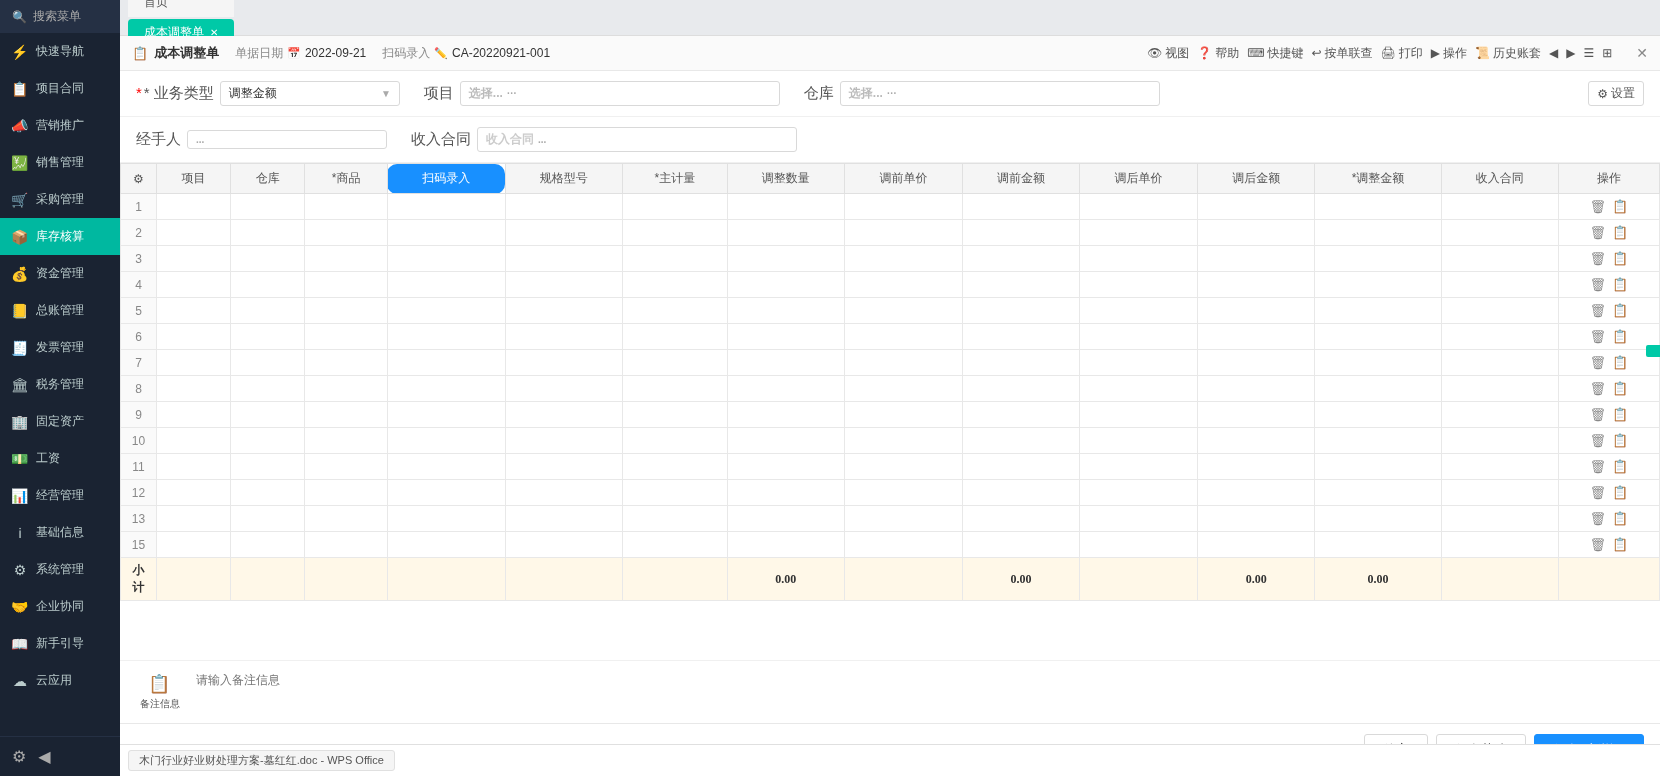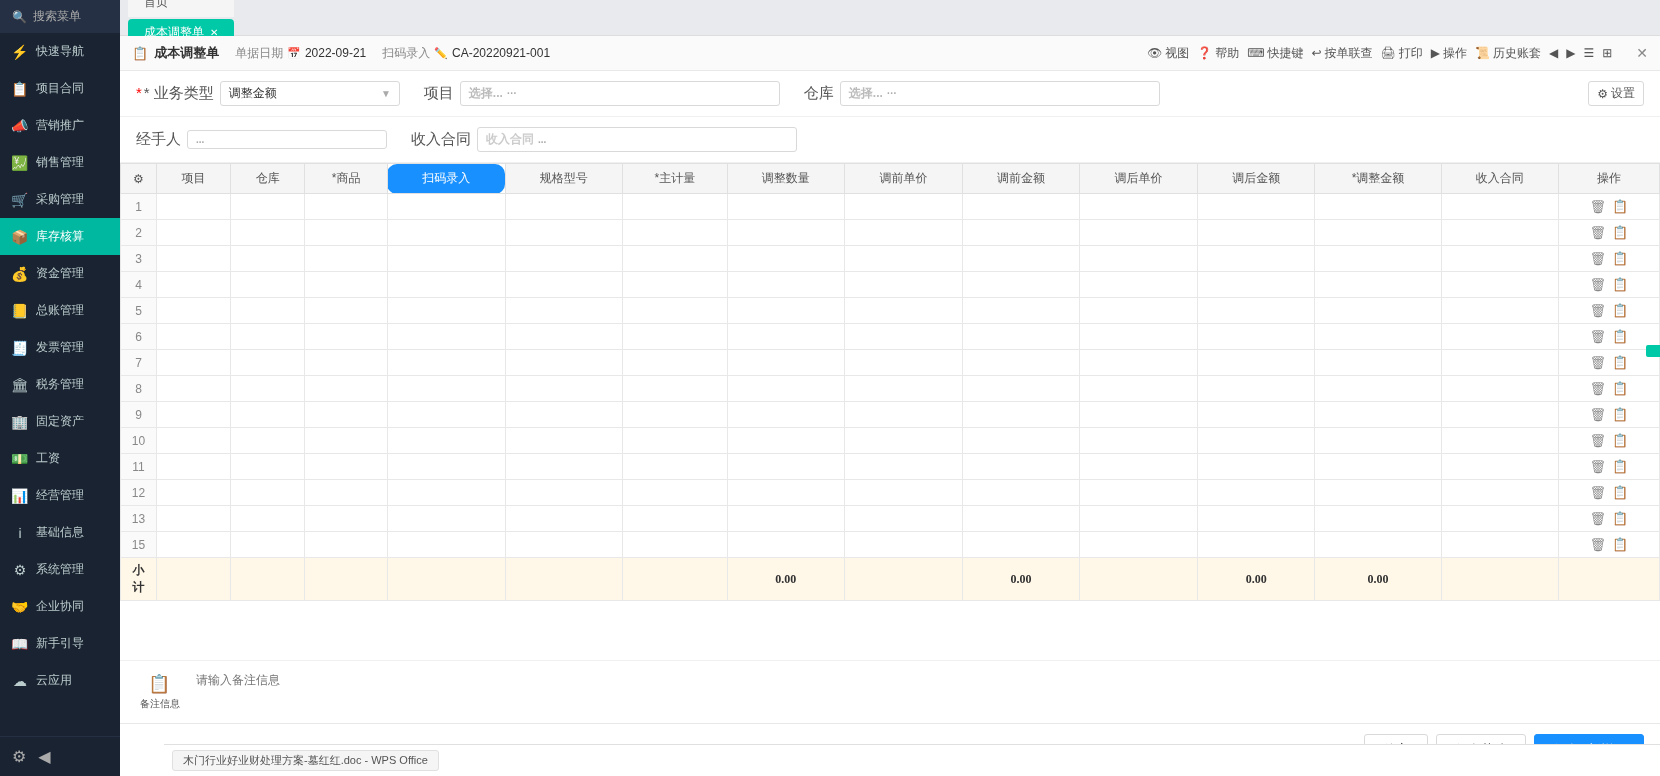--- a/index.html
+++ b/index.html
@@ -74,21 +74,21 @@
     .btn { padding: 6px 18px; border-radius: 3px; cursor: pointer; font-size: 13px; border: 1px solid #d9d9d9; }
     .btn-default { background: #fff; color: #333; }
     .btn-outline { background: #fff; color: #333; border-color: #d9d9d9; }
     .btn-primary { background: #1890ff; color: #fff; border-color: #1890ff; display: flex; align-items: center; gap: 4px; }
     .btn-primary .arrow-down { font-size: 10px; }
 
     
     .green-side-tab { position: absolute; right: 0; top: 40%; width: 14px; background: #00c9a7; color: #fff; font-size: 10px; padding: 6px 2px; cursor: pointer; border-radius: 2px 0 0 2px; writing-mode: vertical-rl; text-align: center; }
 
     
-    .taskbar { position: fixed; bottom: 0; left: 120px; right: 0; background: #fff; border-top: 1px solid #e0e0e0; padding: 4px 8px; display: flex; align-items: center; gap: 8px; height: 32px; z-index: 10; margin-left: 44px; }
+    .taskbar { position: fixed; bottom: 0; left: 120px; right: 0; background: #fff; border-top: 1px solid #e0e0e0; padding: 4px 8px; display: flex; align-items: center; gap: 8px; height: 32px; z-index: 10; }
     .taskbar-item { display: flex; align-items: center; gap: 4px; background: #f5f5f5; border: 1px solid #e0e0e0; border-radius: 3px; padding: 2px 10px; font-size: 11px; color: #555; cursor: pointer; }
 
     
     .table-container::-webkit-scrollbar { width: 6px; height: 6px; }
     .table-container::-webkit-scrollbar-track { background: #f1f1f1; }
     .table-container::-webkit-scrollbar-thumb { background: #ccc; border-radius: 3px; }
   </style>
 </head>
 <body>
 

